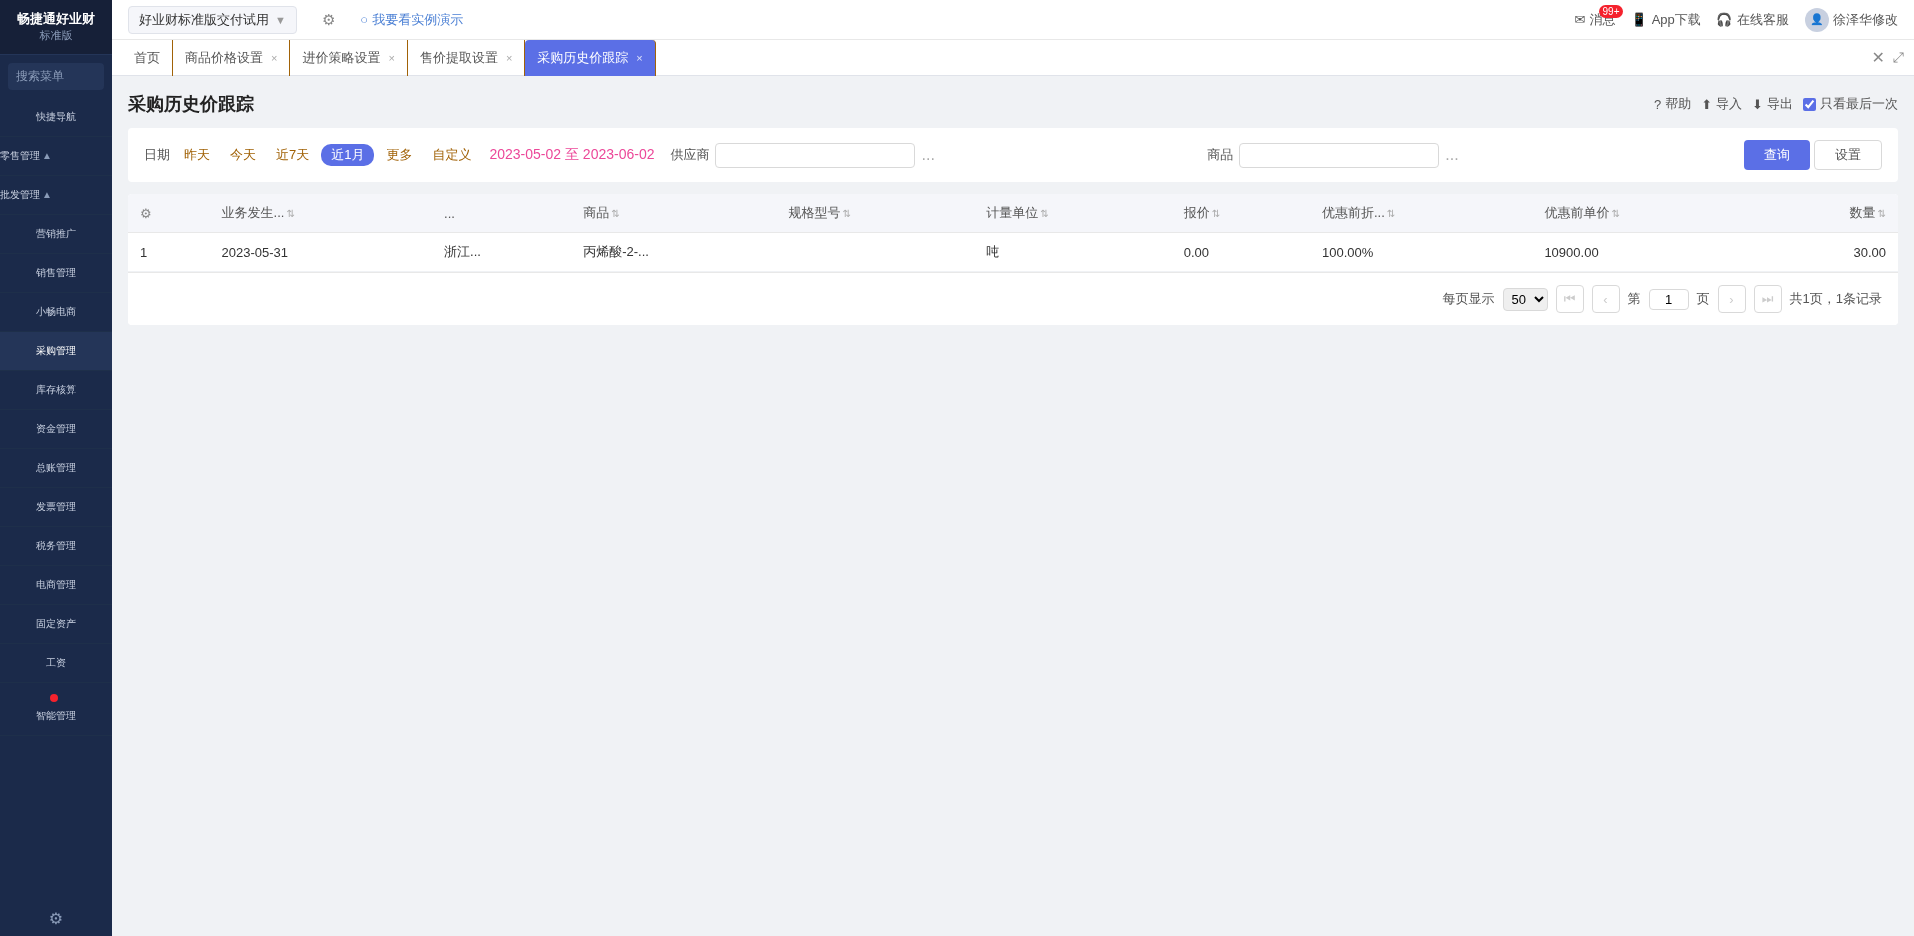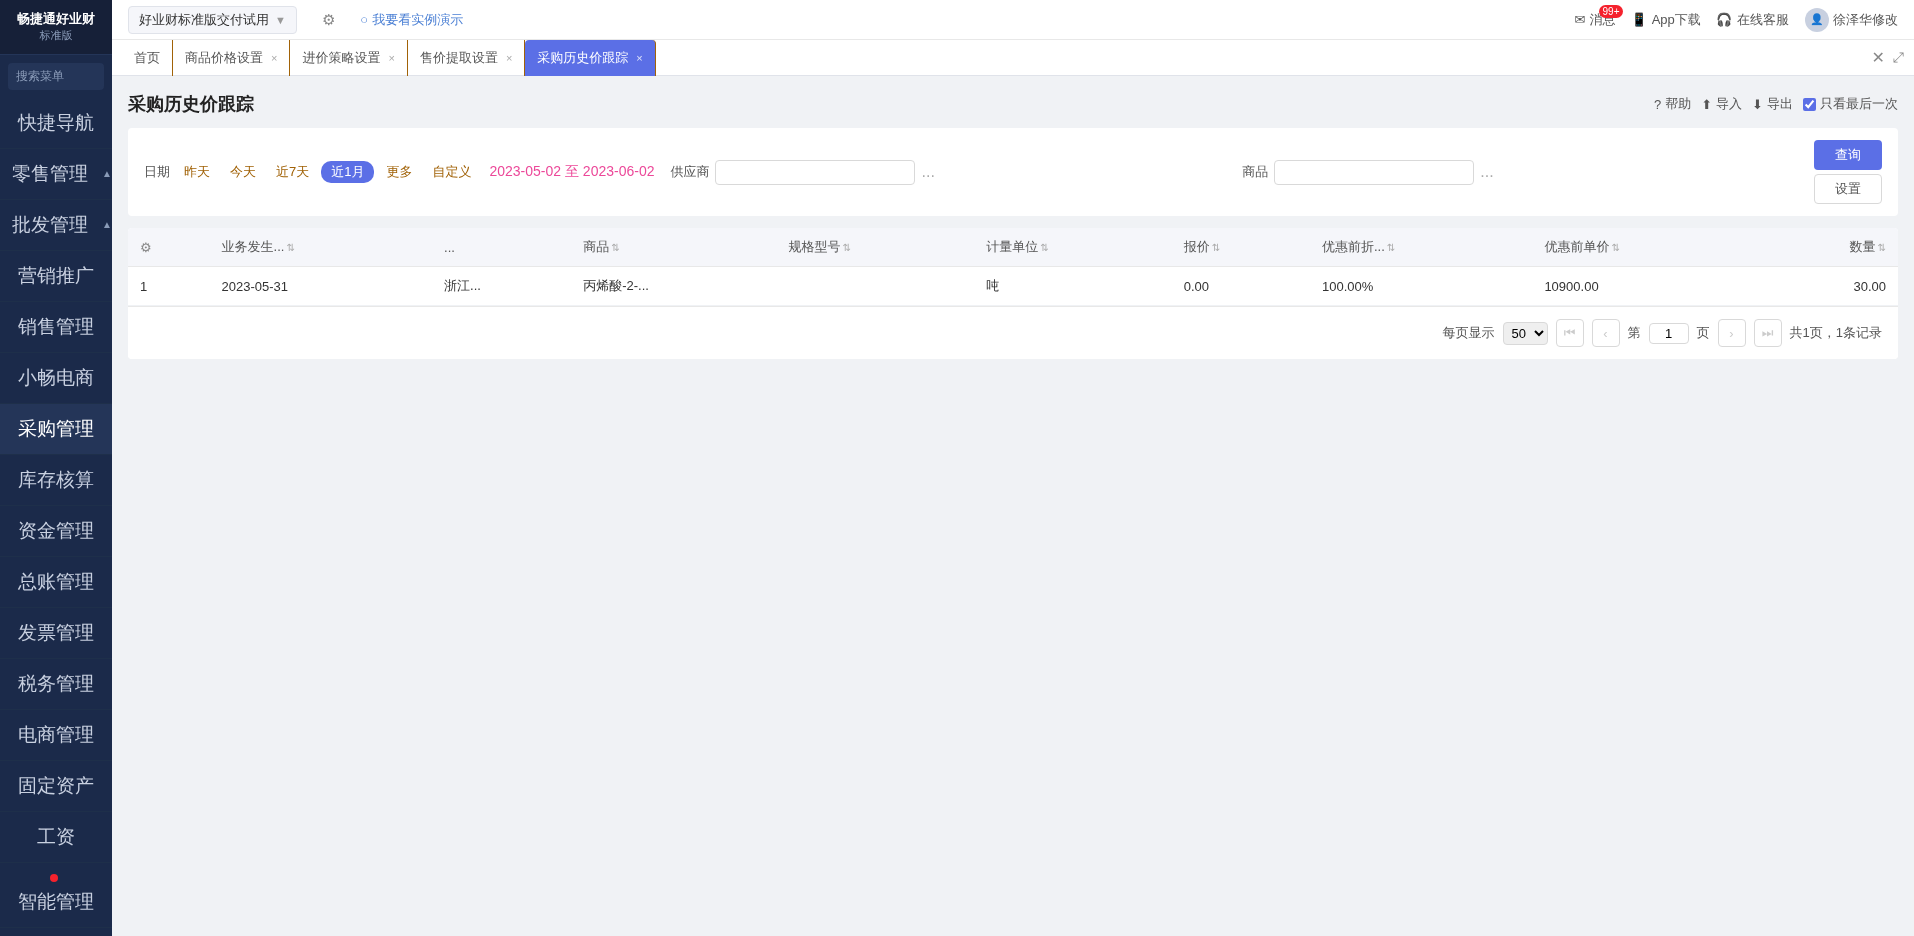--- a/index.html
+++ b/index.html
@@ -7,21 +7,21 @@
 
     
     .sidebar { width: 112px; background: #1b2a4a; color: #c8d0e0; display: flex; flex-direction: column; height: 100%; flex-shrink: 0; }
     .sidebar-logo { padding: 10px 8px; background: #162038; text-align: center; font-size: 12px; color: #fff; line-height: 1.4; border-bottom: 1px solid #243558; }
     .sidebar-logo .logo-title { font-size: 13px; font-weight: bold; }
     .sidebar-logo .logo-sub { font-size: 11px; color: #8a9bb8; }
     .sidebar-search { padding: 8px; }
     .sidebar-search-btn { width: 100%; background: #243558; border: none; color: #8a9bb8; padding: 5px 8px; border-radius: 4px; cursor: pointer; font-size: 12px; text-align: left; }
     .sidebar-nav-item { padding: 8px 0; text-align: center; cursor: pointer; font-size: 12px; color: #c8d0e0; border-bottom: 1px solid #1e2f4a; }
     .sidebar-nav-item.active { background: #243558; color: #fff; }
-    .sidebar-nav-item .nav-label { display: block; font-size: 19px; padding: 4px 12px; }
+    .sidebar-nav-item .nav-label { display: block; font-size: 10px; padding: 4px 0; }
     .sidebar-nav-item .nav-arrow { font-size: 10px; color: #8a9bb8; }
     .sidebar-nav-item.has-sub { display: flex; align-items: center; justify-content: flex-start; gap: 2px; }
     .sidebar-bottom { margin-top: auto; padding: 8px; text-align: center; }
     .sidebar-gear { color: #8a9bb8; font-size: 16px; cursor: pointer; }
 
     
     .main { flex: 1; display: flex; flex-direction: column; overflow: hidden; }
 
     
     .topbar { background: #fff; border-bottom: 1px solid #e8e8e8; padding: 0 16px; height: 40px; display: flex; align-items: center; justify-content: space-between; flex-shrink: 0; }
@@ -61,21 +61,21 @@
     .filter-row { display: flex; align-items: center; gap: 16px; flex-wrap: wrap; }
     .filter-group { display: flex; align-items: center; gap: 6px; }
     .filter-label { font-size: 13px; color: #555; white-space: nowrap; }
     .date-filters { display: flex; align-items: center; gap: 4px; }
     .date-btn { padding: 2px 8px; border: none; background: none; font-size: 13px; color: #a16207; cursor: pointer; border-radius: 3px; }
     .date-btn.active { background: #5b6fe6; color: #fff; border-radius: 10px; padding: 2px 10px; }
     .date-range { font-size: 14px; color: #ec4899; margin-left: 4px; }
     .filter-input-group { display: flex; align-items: center; gap: 6px; flex: 1; }
     .filter-input { border: 1px solid #d9d9d9; border-radius: 4px; padding: 4px 8px; font-size: 13px; color: #333; width: 200px; outline: none; }
     .filter-dots { color: #aaa; font-size: 16px; cursor: pointer; }
-    .filter-actions { margin-left: auto; display: flex; flex-direction: column; gap: 4px; }
+    .filter-actions { margin-left: auto; display: flex; flex-direction: row; gap: 4px; }
     .btn-query { background: #5b6fe6; color: #fff; border: none; border-radius: 4px; padding: 6px 20px; font-size: 13px; cursor: pointer; }
     .btn-settings { background: #fff; color: #555; border: 1px solid #d9d9d9; border-radius: 4px; padding: 5px 20px; font-size: 13px; cursor: pointer; }
 
     
     .table-container { background: #fff; border-radius: 4px; overflow: auto; }
     table { width: 100%; border-collapse: collapse; font-size: 13px; }
     thead tr { background: #f5f6fa; }
     th { padding: 10px 12px; text-align: left; font-weight: normal; color: #555; border-bottom: 1px solid #e8e8e8; white-space: nowrap; font-size: 13px; }
     td { padding: 10px 12px; color: #333; border-bottom: 1px solid #f0f2f5; white-space: nowrap; }
     .th-sort { display: inline-flex; align-items: center; gap: 2px; }

